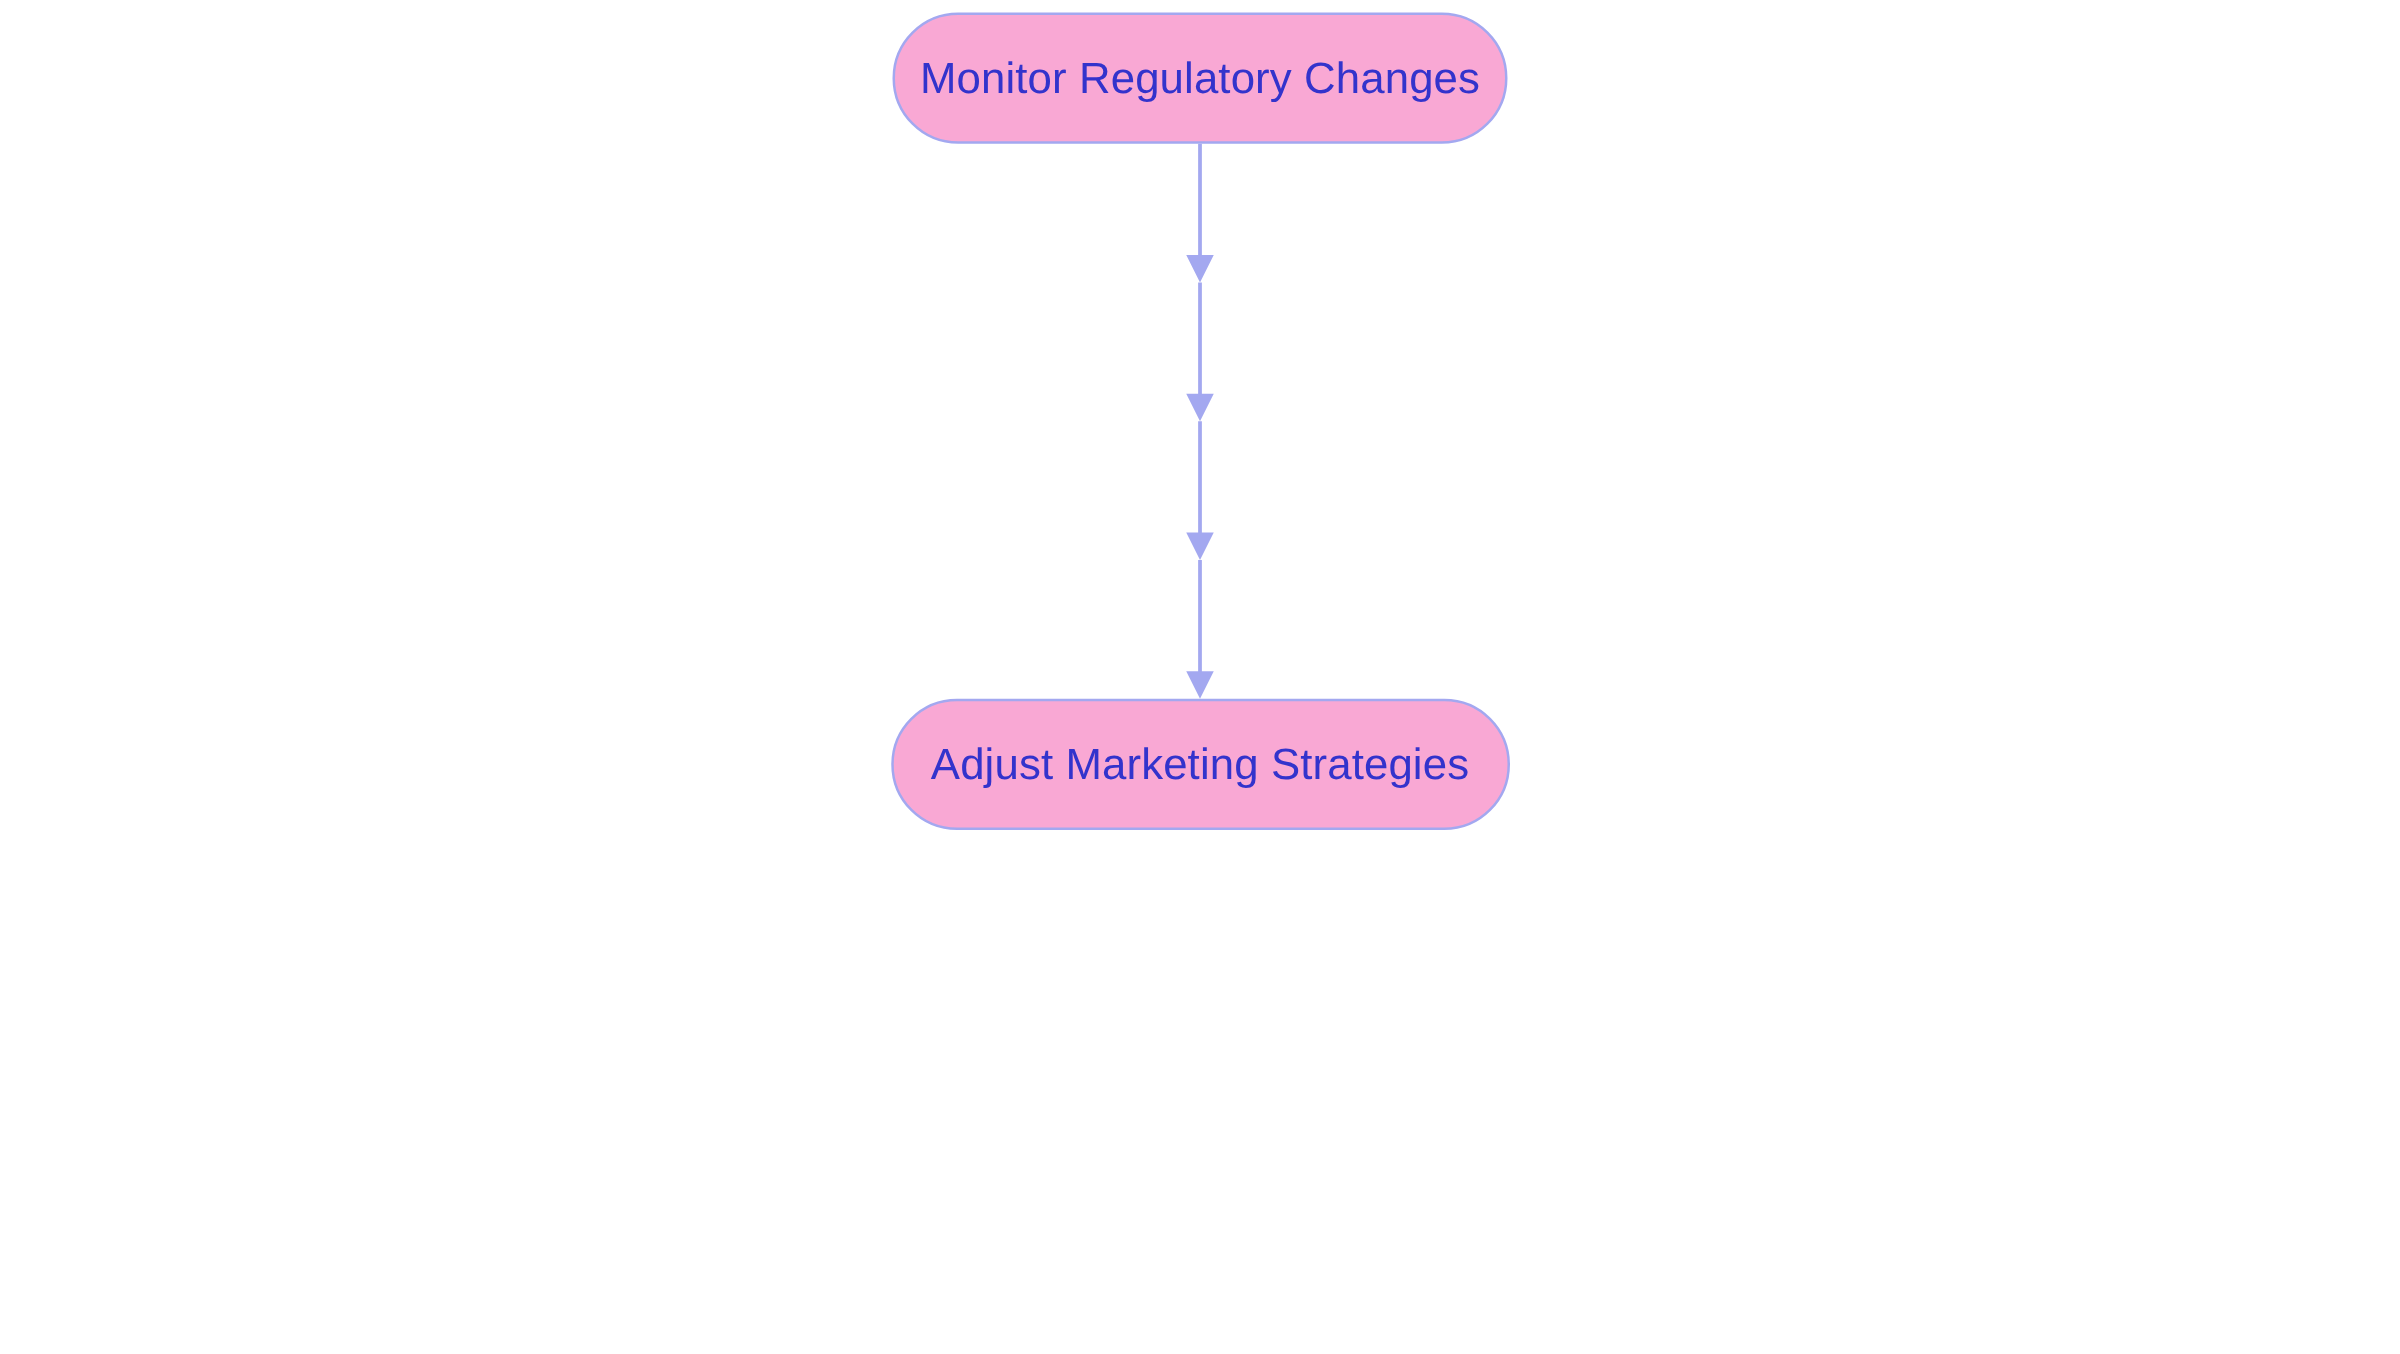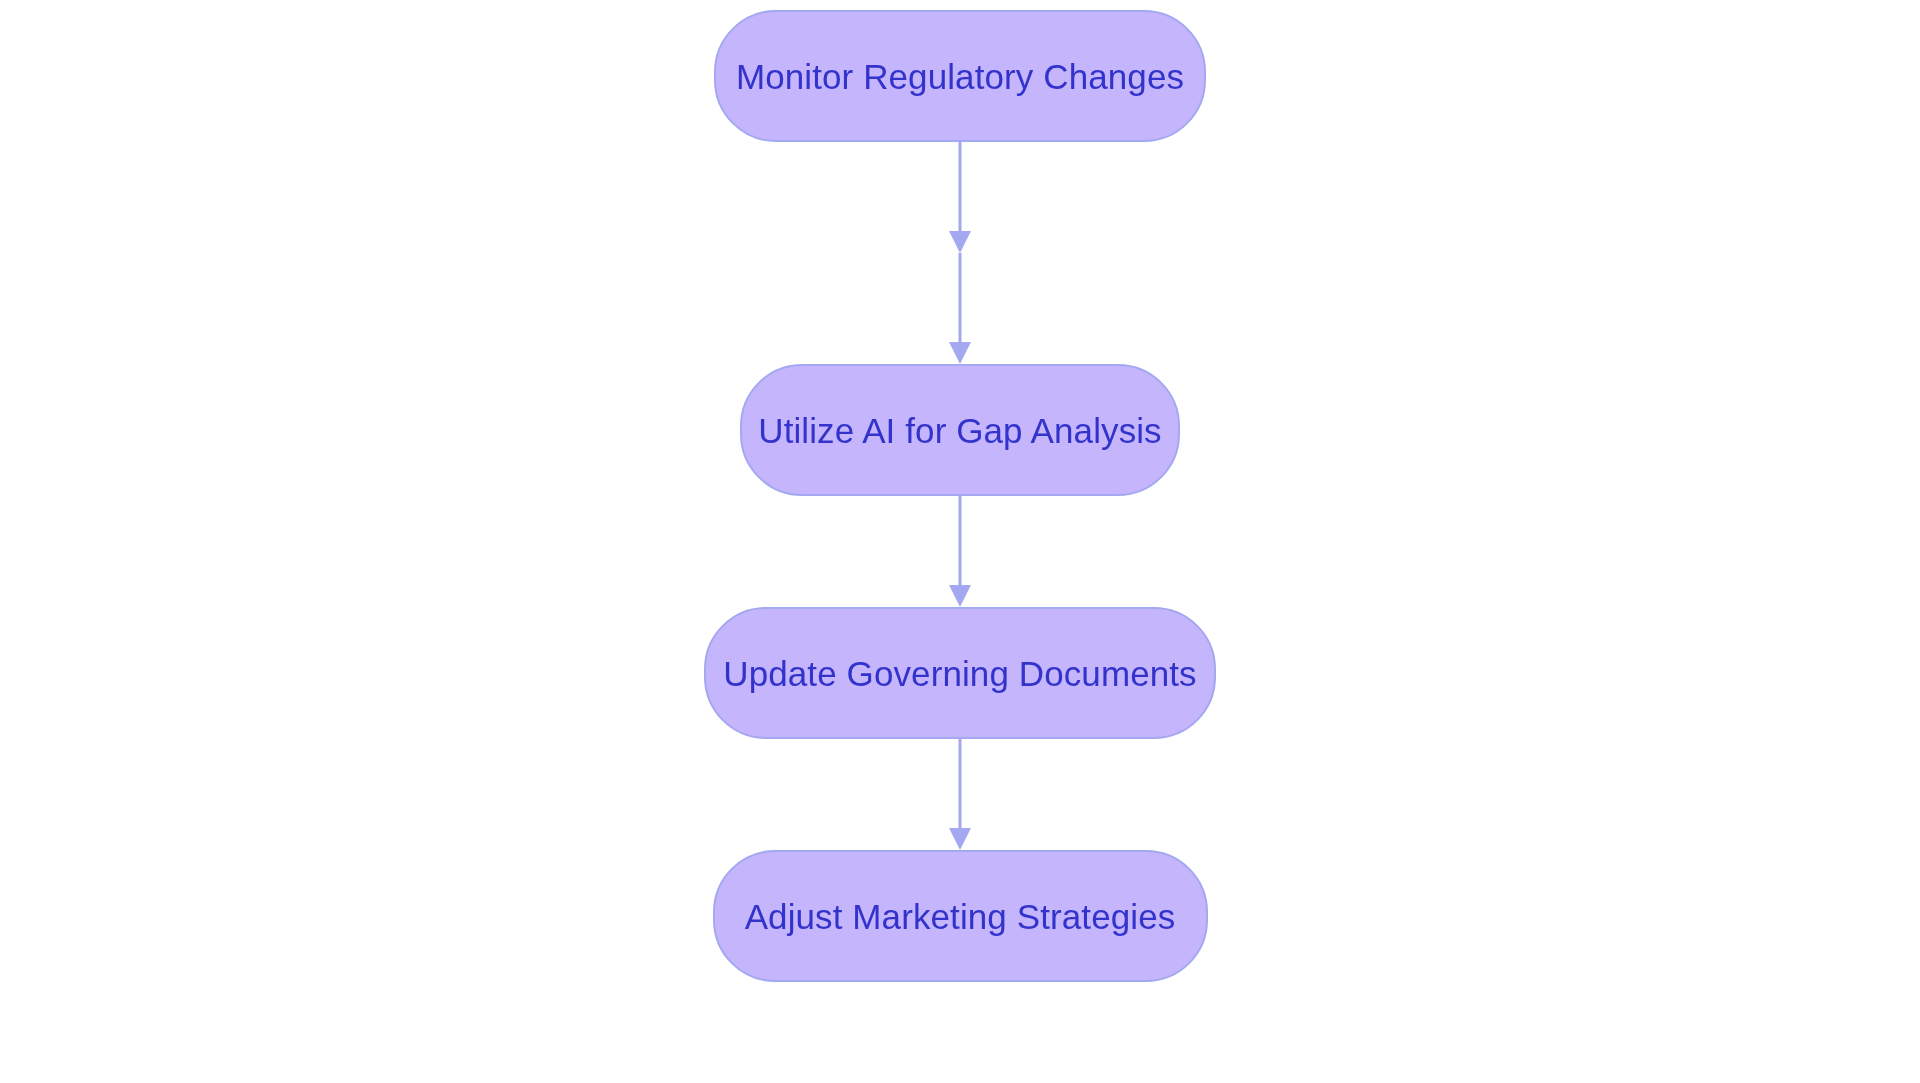--- a/index.html
+++ b/index.html
@@ -23,23 +23,23 @@
     left: 0;
     top: 0;
     width: 1920px;
     height: 1083px;
     display: flex;
     flex-direction: column;
     align-items: center;
   }
   .node {
     box-sizing: border-box;
-    height: 132px;
+    height: 105px;
     border-radius: 62px;
-    background: #c4b5fd;
+    background: #f9a8d4;
     border: 2px solid #a3a8f0;
     display: flex;
     align-items: center;
     justify-content: center;
     padding: 0 46px;
     flex: none;
   }
   .node-label {
     color: #3333cc;
     font-family: "Liberation Sans", sans-serif;
@@ -95,32 +95,26 @@
       <div class="stem"></div>
       <div class="head"></div>
     </div>
 
 
     <div class="connector">
       <div class="stem"></div>
       <div class="head"></div>
     </div>
 
-    <div class="node node-3">
-      <span class="node-label">Utilize AI for Gap Analysis</span>
-    </div>
 
     <div class="connector">
       <div class="stem"></div>
       <div class="head"></div>
     </div>
 
-    <div class="node node-4">
-      <span class="node-label">Update Governing Documents</span>
-    </div>
 
     <div class="connector">
       <div class="stem"></div>
       <div class="head"></div>
     </div>
 
     <div class="node node-5">
       <span class="node-label">Adjust Marketing Strategies</span>
     </div>
 

